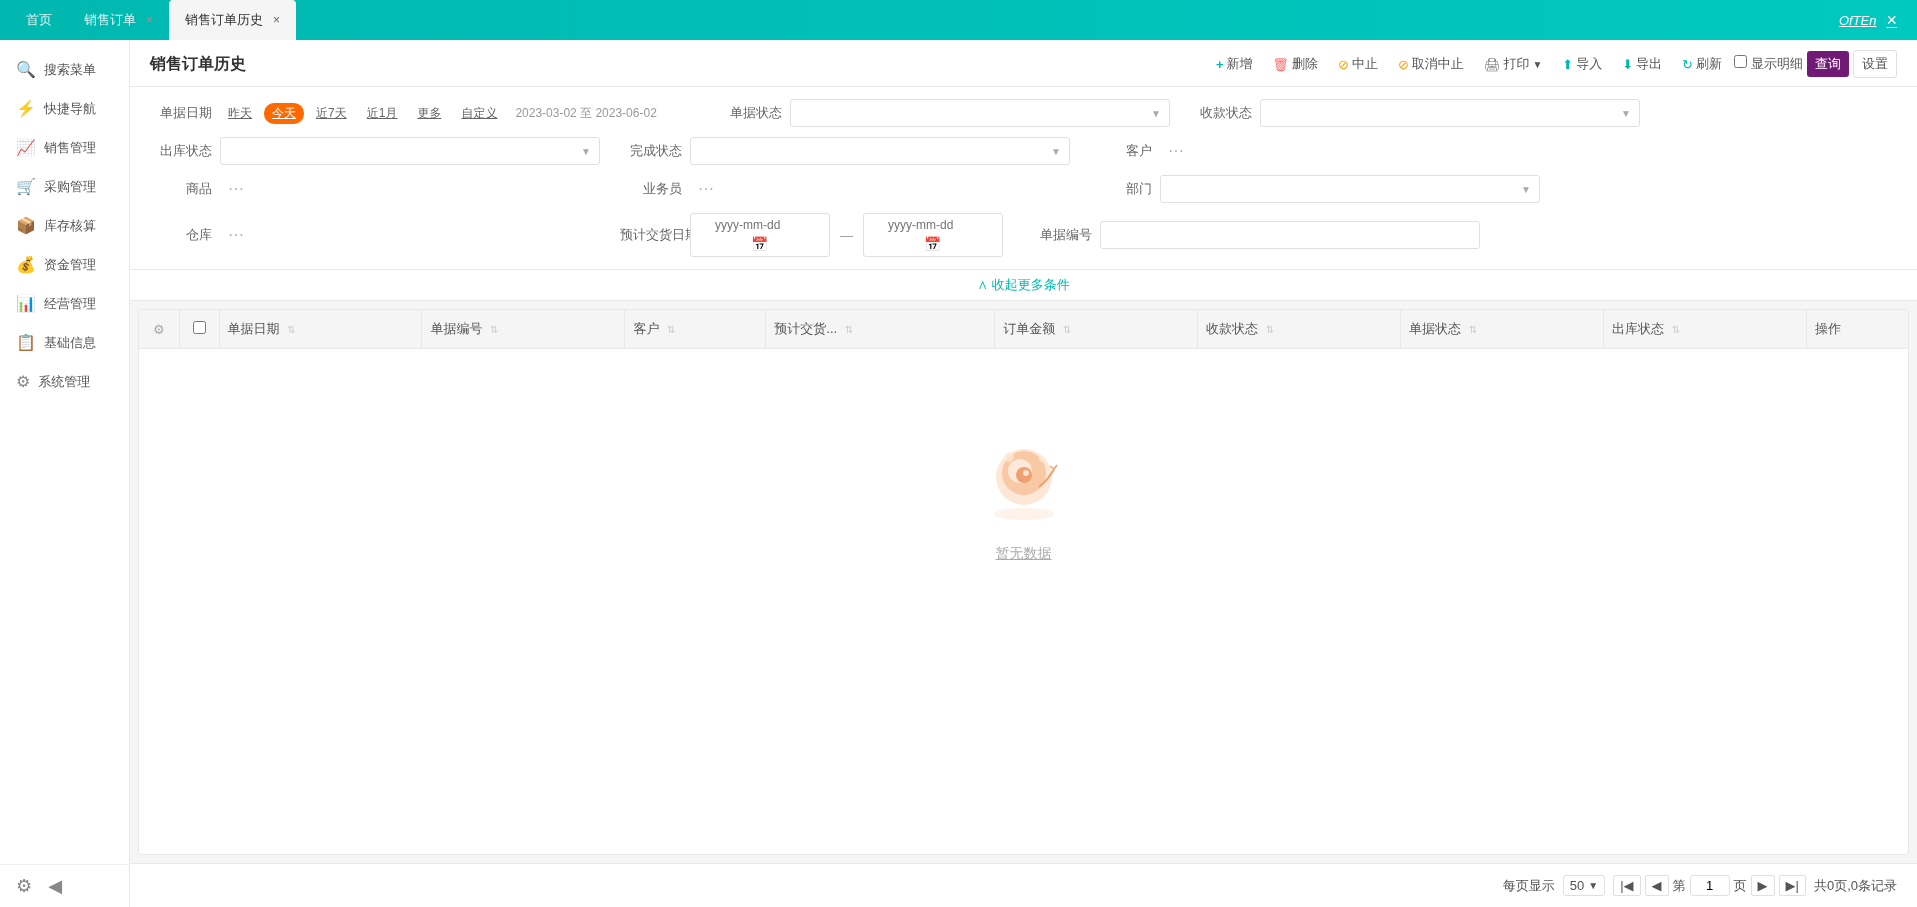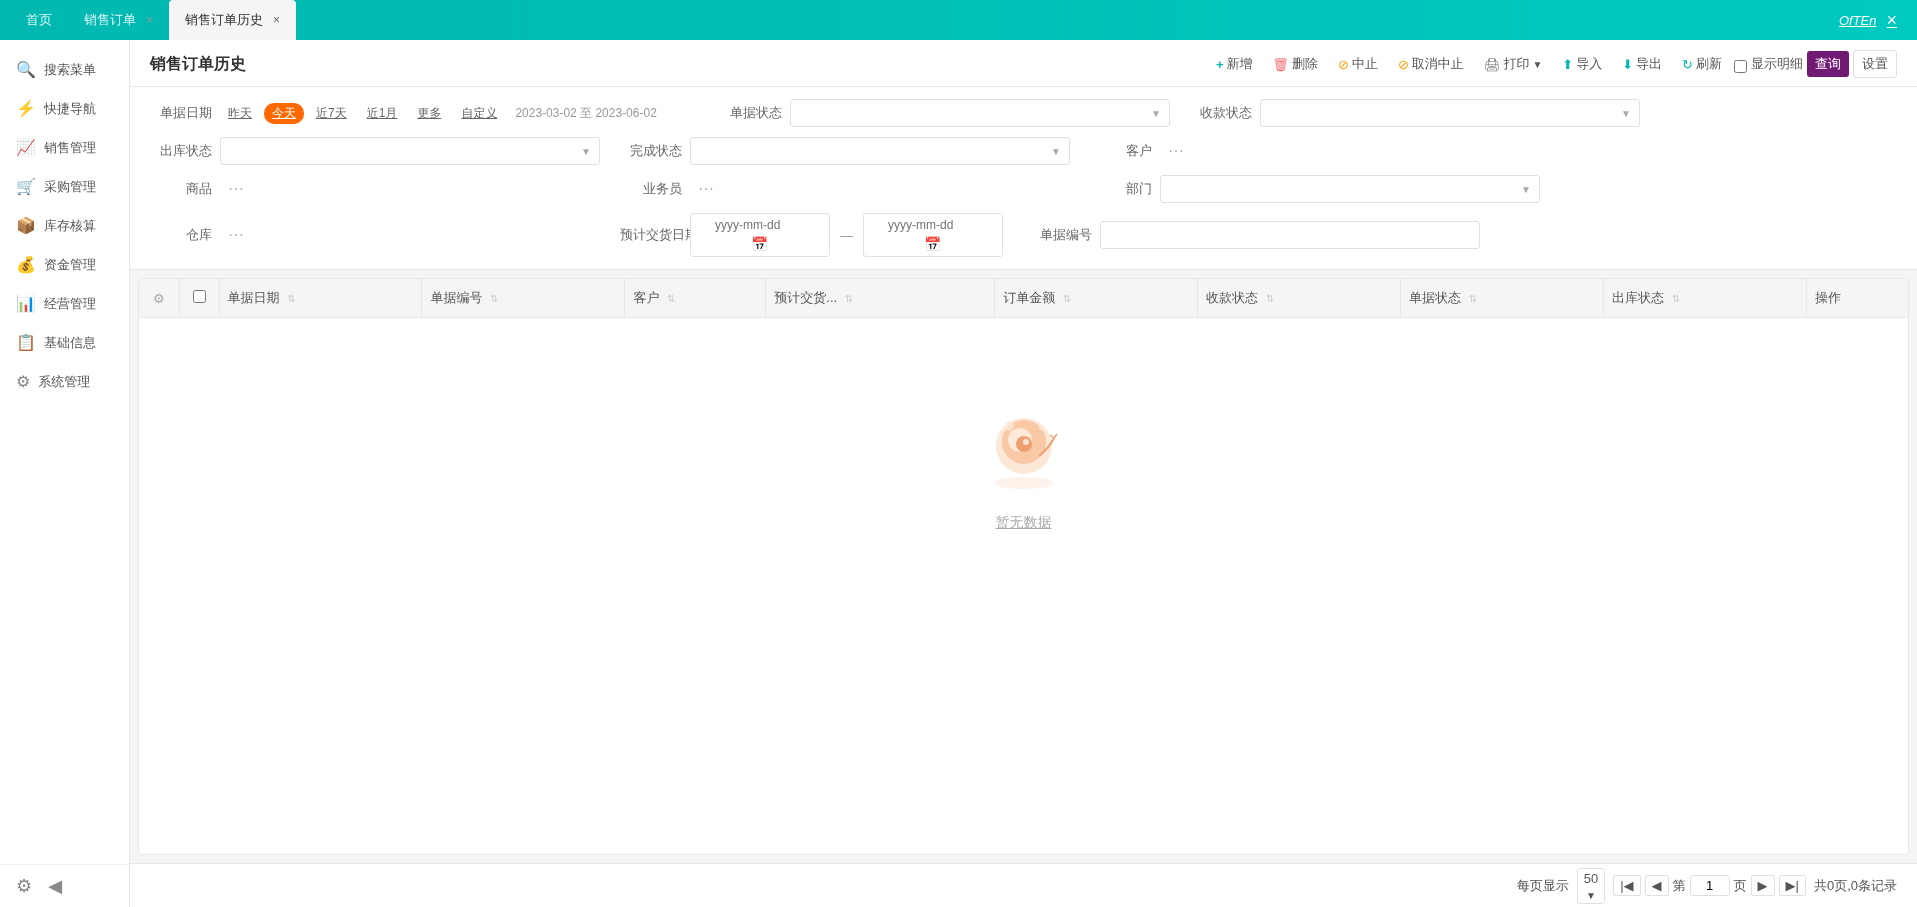--- a/index.html
+++ b/index.html
@@ -122,21 +122,21 @@
       padding: 4px 8px;
       border: none;
       background: none;
       cursor: pointer;
       color: #555;
       font-size: 12px;
       border-radius: 3px;
     }
     .toolbar-btn.orange { background: #701a75; color: white; border-radius: 3px; text-align: center; }
     .toolbar-btn.bordered { border: 1px solid #e0e0e0; background: white; }
-    .checkbox-display-label { display: flex; align-items: flex-end; gap: 4px; font-size: 12px; color: #555; cursor: pointer; }
+    .checkbox-display-label { display: flex; align-items: flex-start; gap: 4px; font-size: 12px; color: #555; cursor: pointer; }
 
     
     .filter-area {
       background: white;
       padding: 12px 20px;
       border-bottom: 1px solid #e8e8e8;
     }
     .filter-row {
       display: flex;
       align-items: center;
@@ -290,21 +290,20 @@
     }
     .footer-select {
       border: 1px solid #e0e0e0;
       border-radius: 3px;
       padding: 2px 6px;
       font-size: 13px;
       display: flex;
       align-items: center;
       gap: 4px;
       cursor: pointer;
-      flex-direction: column;
     }
     .page-nav { display: flex; align-items: center; gap: 4px; }
     .page-nav button {
       border: 1px solid #e0e0e0;
       background: white;
       padding: 2px 6px;
       cursor: pointer;
       border-radius: 2px;
       color: #555;
     }
@@ -524,20 +523,23 @@
           </div>
         </div>
 
         <span class="filter-label">单据编号</span>
         <div class="filter-control">
           <div class="select-control"></div>
         </div>
       </div>
     </div>
 
+    <div class="collapse-bar">
+      <span>∧ 收起更多条件</span>
+    </div>
 
     <div class="table-area">
       <table>
         <thead>
           <tr>
             <th class="th-settings">
               <span style="color:#aaa;">⚙</span>
             </th>
             <th class="th-check">
               <input type="checkbox" style="">

